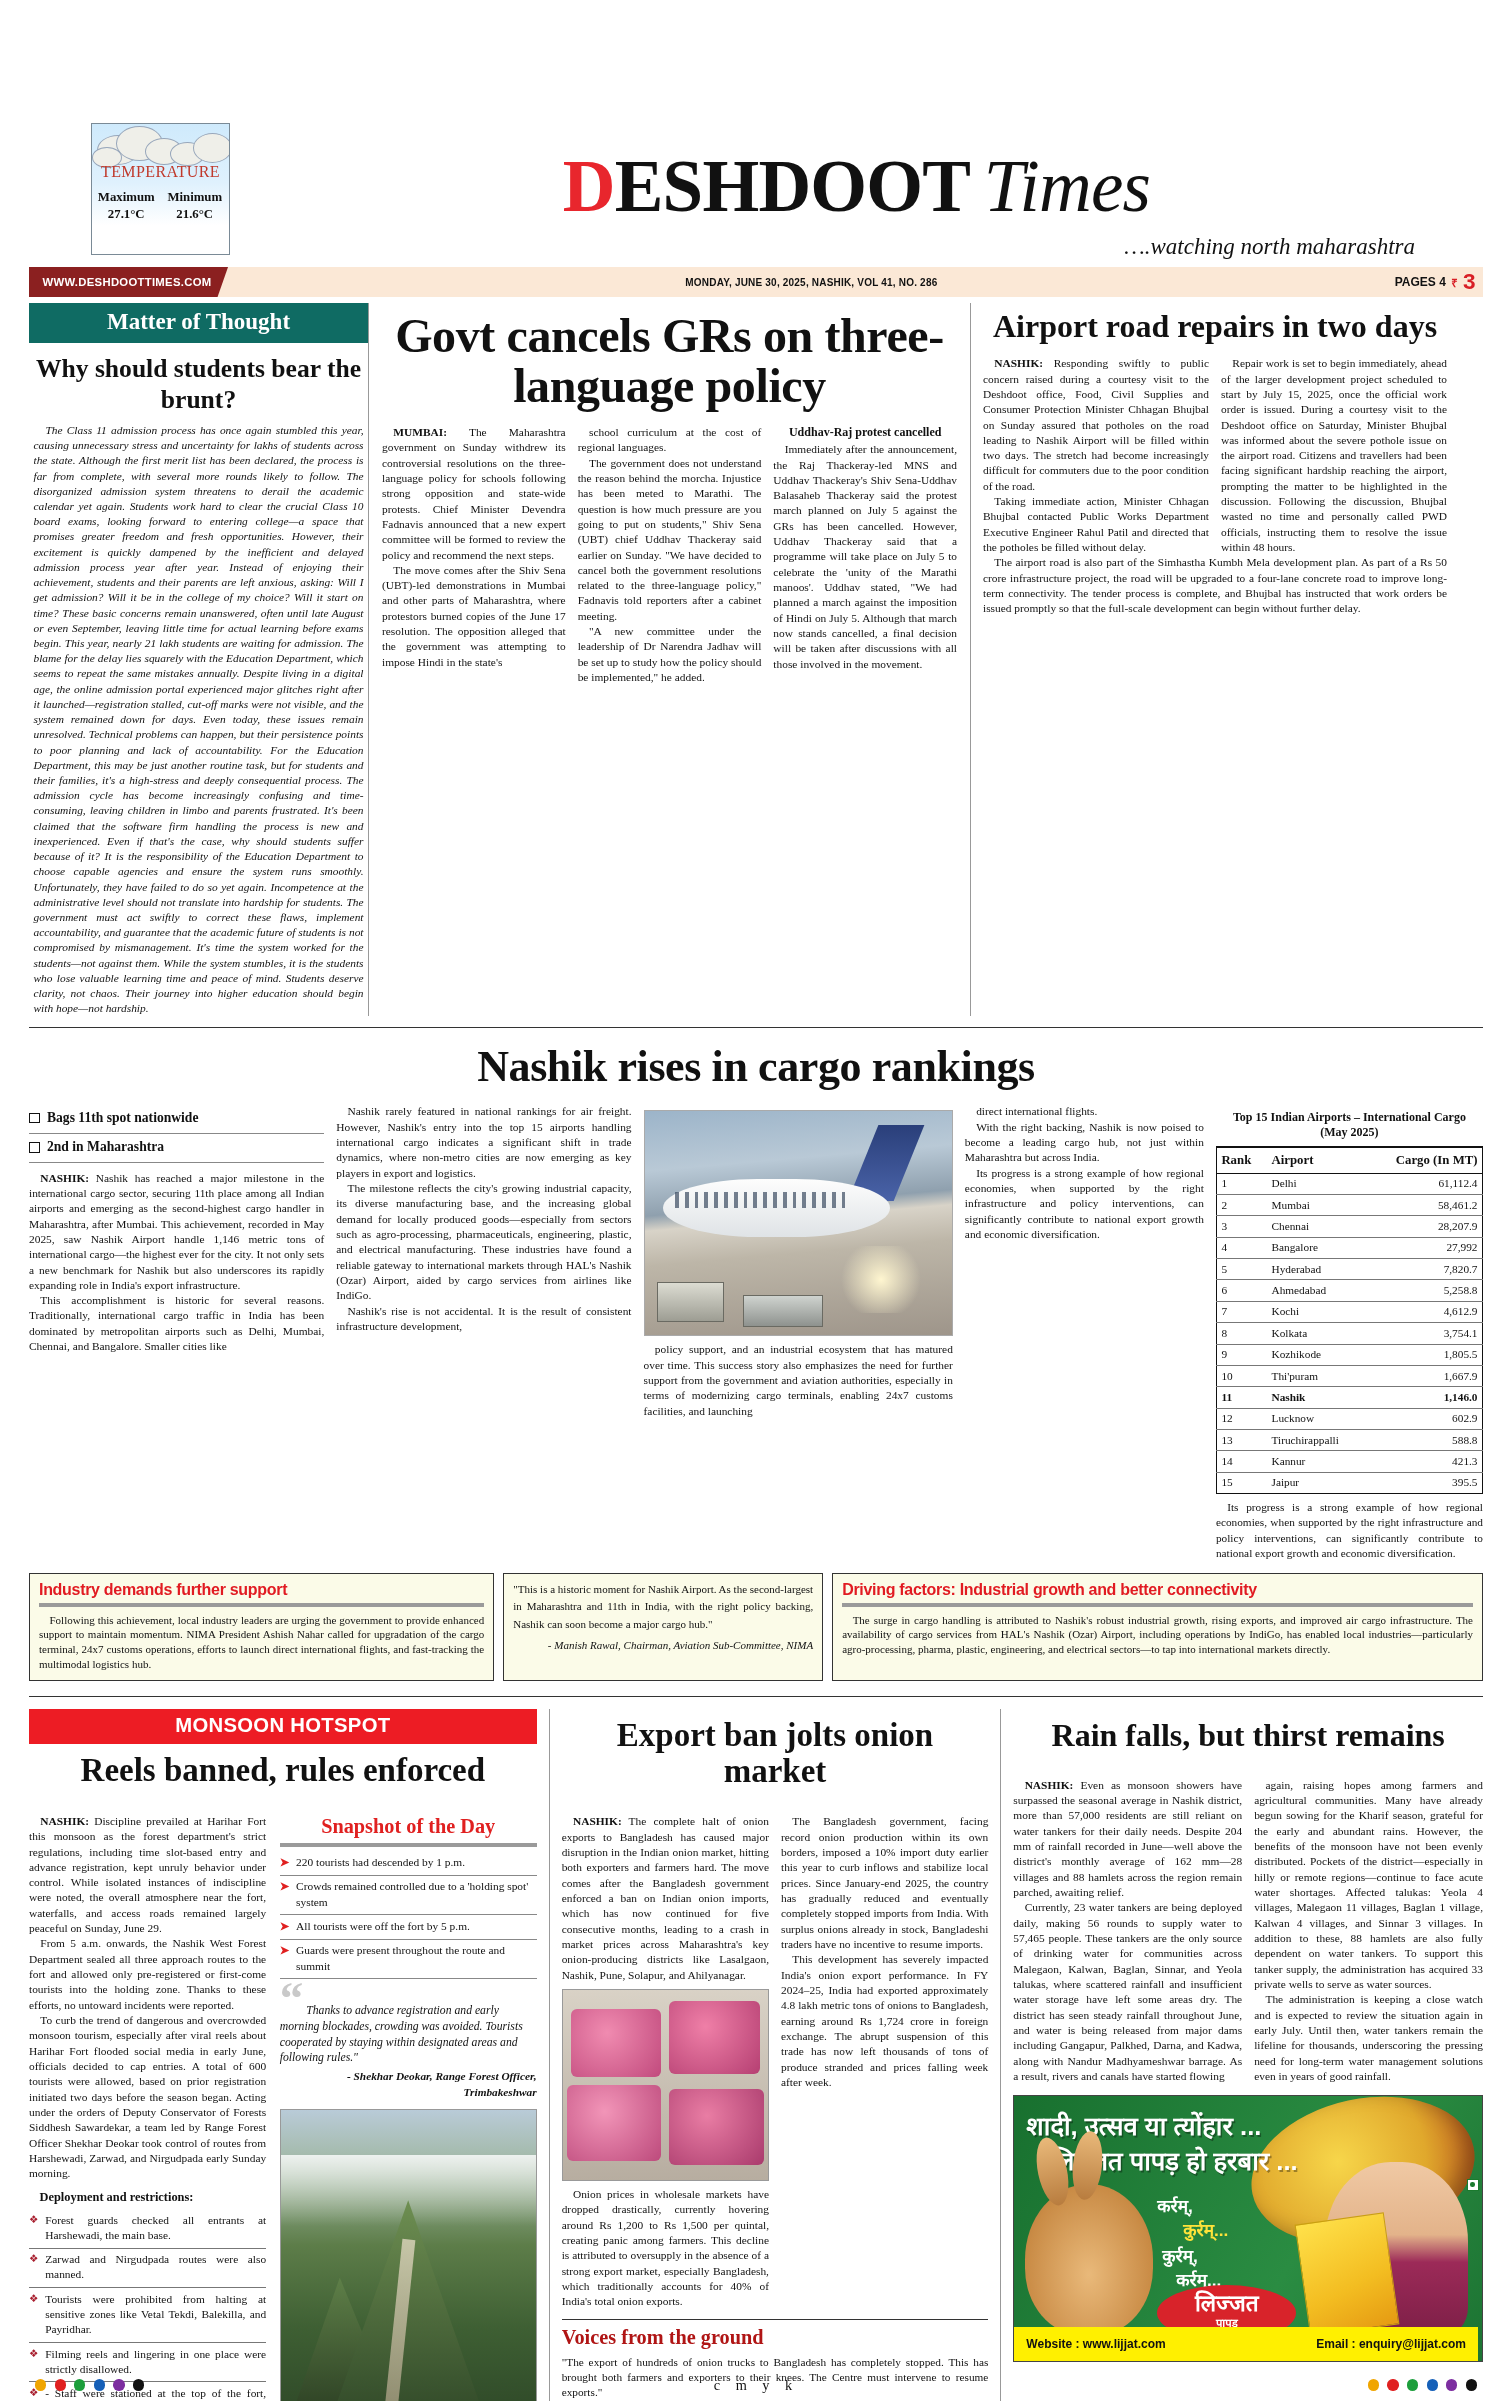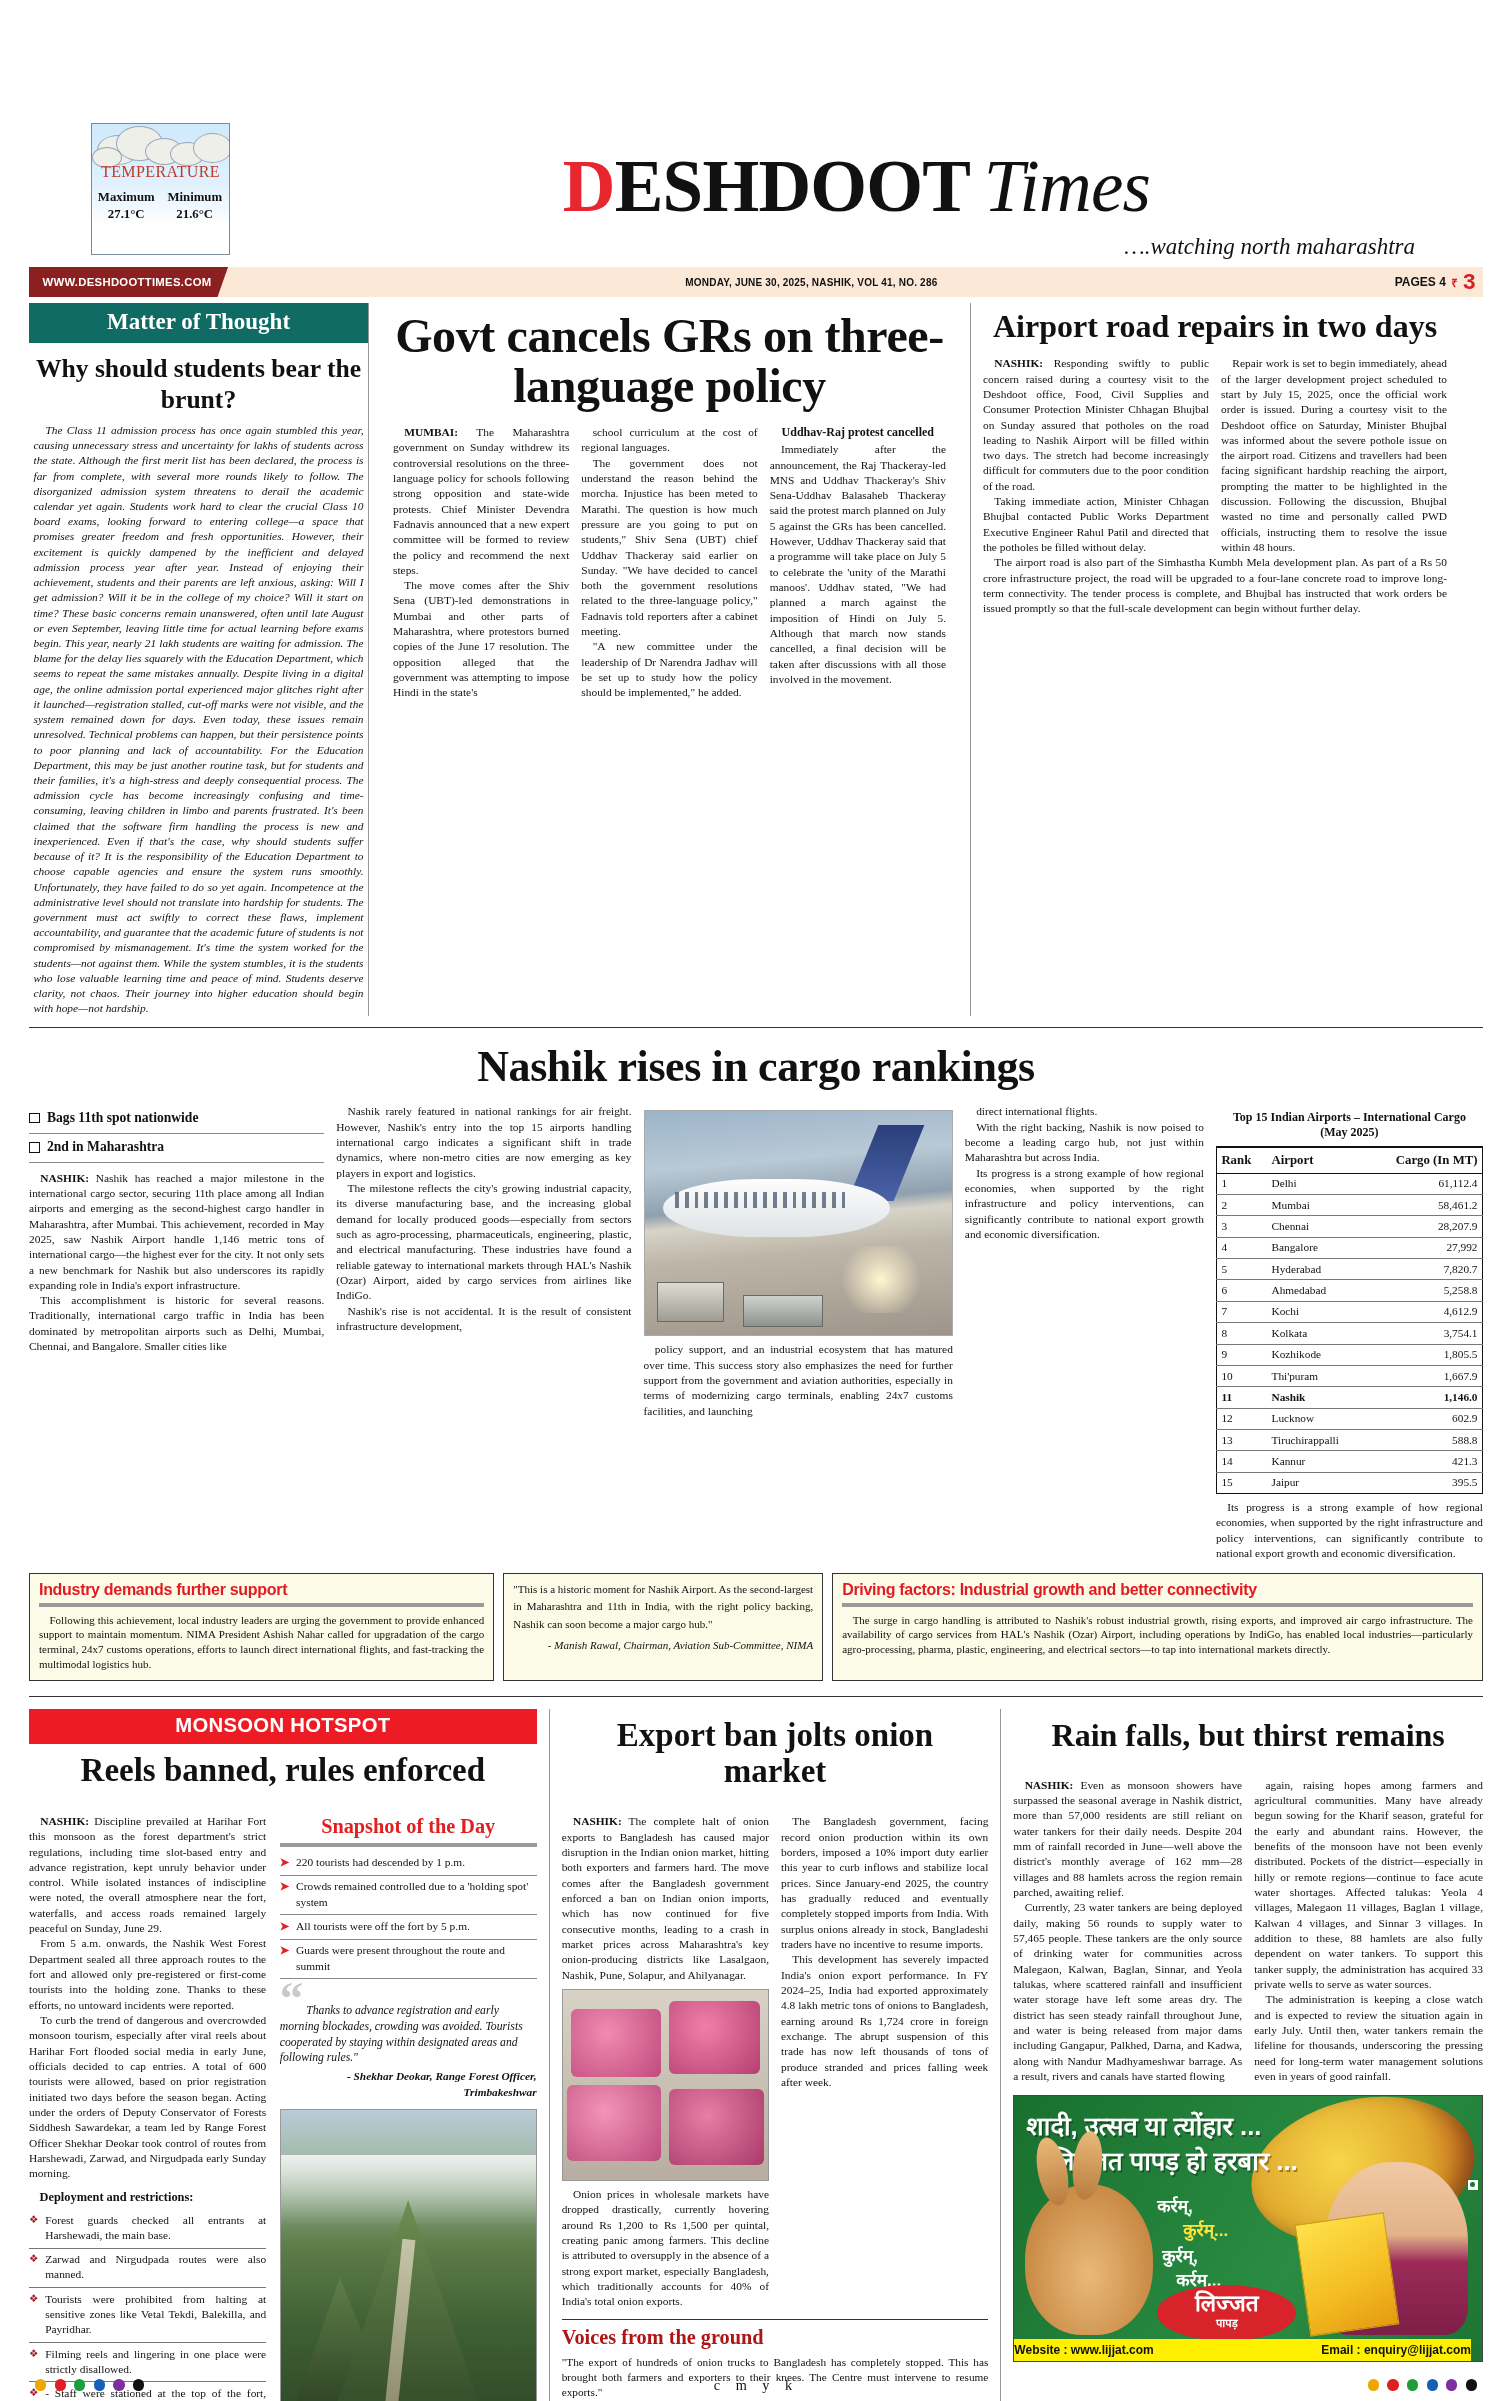--- a/index.html
+++ b/index.html
@@ -55,21 +55,21 @@
   .ib-right {
     display:flex; align-items:center; padding-right:7.5px; gap:5.3px;
     font-family:"Liberation Sans", sans-serif; font-weight:bold; font-size:12px;
   }
   .ib-price { color:#d81f26; font-size:22.6px; font-weight:bold; }
   .ib-rupee { color:#d81f26; font-size:11.3px; }
 
   
   .topgrid { display:flex; margin-top:6px; }
   .col-left { width:339px; }
-  .col-mid  { width:602px; padding:0 24px; }
+  .col-mid  { width:602px; padding:0 13px; }
   .col-right{ width:477px; }
   .vrule { border-left:1.1px solid #999; }
 
   
   .mot-head {
     background:#0f6b63; color:#ffffff; text-align:center;
     font-weight:bold; font-size:23px; padding:6px 0 7.5px;
     font-family:"Liberation Serif", serif;
   }
   .mot-title {
@@ -240,22 +240,22 @@
     border-radius:46% 46% 16% 16%;
   }
   .ad-pack {
     position:absolute; right:90px; bottom:30px; width:90px; height:113px;
     background:linear-gradient(160deg,#ffe14a,#f3bd21 60%,#e59a12);
     border:1.5px solid #caa00f; transform:rotate(-8deg);
   }
   .ad-veg { position:absolute; right:3px; top:83px; width:12px; height:12px; border:1.5px solid #1b7a2e; background:#fff; }
   .ad-veg:after { content:""; position:absolute; left:2.3px; top:2.3px; width:4.5px; height:4.5px; border-radius:50%; background:#1b7a2e; }
   .ad-foot {
-    position:absolute; left:0; right:11px; bottom:0; height:22px; background:#fff000;
-    display:flex; align-items:center; justify-content:space-between; padding:0 0;
+    position:absolute; left:0; right:4px; bottom:0; height:34px; background:#fff000;
+    display:flex; align-items:center; justify-content:space-between; padding:0 12px;
     font-family:"Liberation Sans", sans-serif; font-weight:bold; font-size:12px; color:#111;
   }
 
   
   .footer {
     position:absolute; left:0; right:0; bottom:0; height:32px;
     display:flex; align-items:center; justify-content:space-between; padding:0 35px;
   }
   .dots { display:flex; gap:8.3px; align-items:center; }
   .dot { width:11.3px; height:11.3px; border-radius:50%; }

